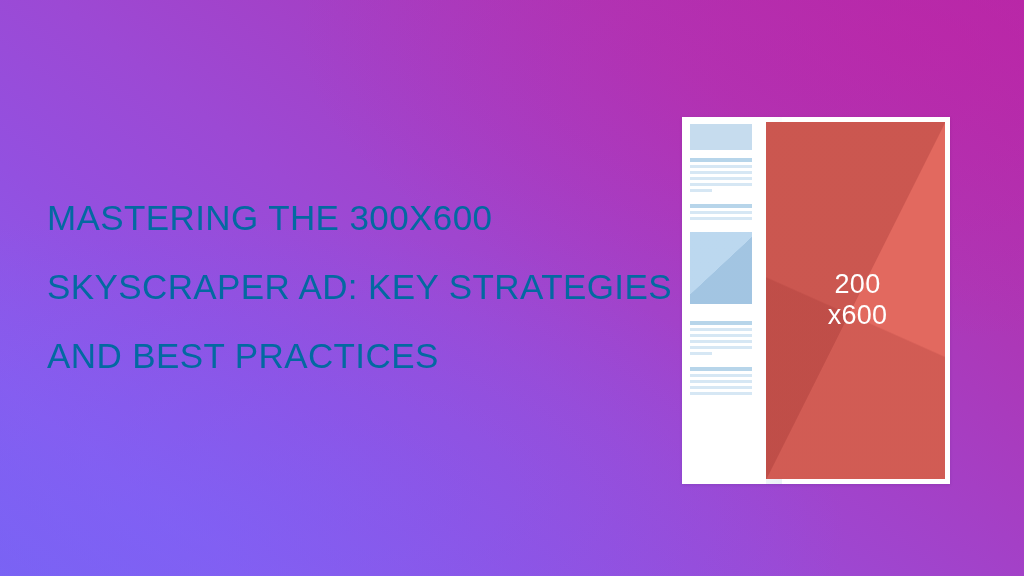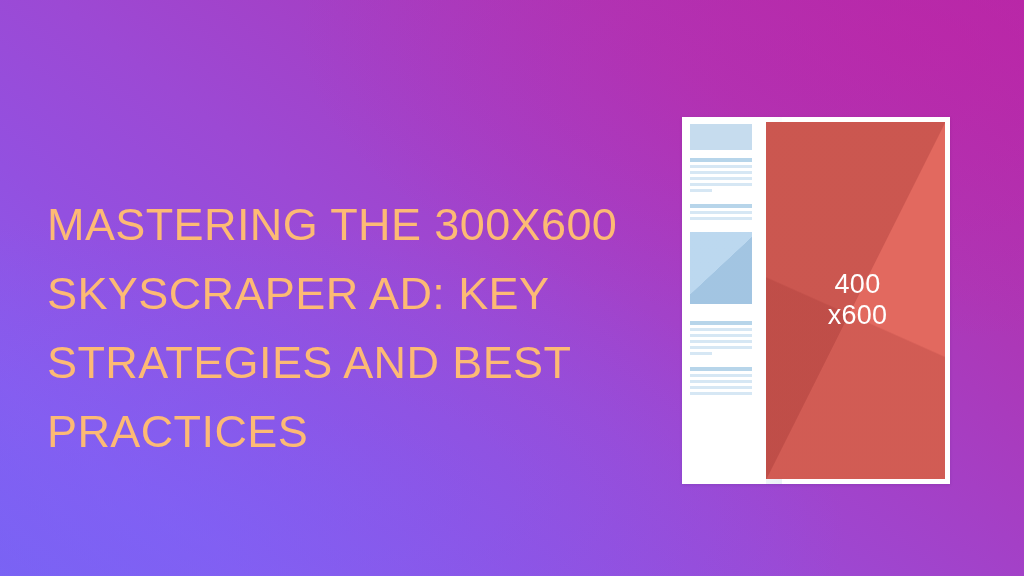--- a/index.html
+++ b/index.html
@@ -36,22 +36,22 @@
       radial-gradient(115% 95% at 16% 92%, rgba(120,100,250,0.55) 0%, rgba(120,100,250,0) 58%),
       radial-gradient(105% 88% at 92% 6%, rgba(192,34,166,0.50) 0%, rgba(192,34,166,0) 60%);
   }
 
   
   #headline {
     position: absolute;
     left: 47px;
     top: 160px;
     width: 625px;
-    color: #fdba74;
-    font-size: 45px;
+    color: #0369a1;
+    font-size: 35px;
     line-height: 69px;
     font-weight: 300;
     letter-spacing: 0.4px;
     text-transform: uppercase;
     white-space: pre-line;
   }
 
   
   #mockup {
     position: absolute;
@@ -184,19 +184,19 @@
         <div class="ph-line head" style="height: 4px; width: 62px;"></div>
         <div class="ph-line" style="height: 3px; width: 62px;"></div>
         <div class="ph-line" style="height: 3px; width: 62px;"></div>
         <div class="ph-line" style="height: 3px; width: 62px;"></div>
         <div class="ph-line" style="height: 3px; width: 62px;"></div>
       </div>
 
     <div class="ad-slot">
       <div class="ad-shadow"></div>
       <div class="ad-shadow2"></div>
-      <div class="ad-label">400
+      <div class="ad-label">200
 x600</div>
     </div>
 
   </div>
 
 </div>
 
 </body></html>

